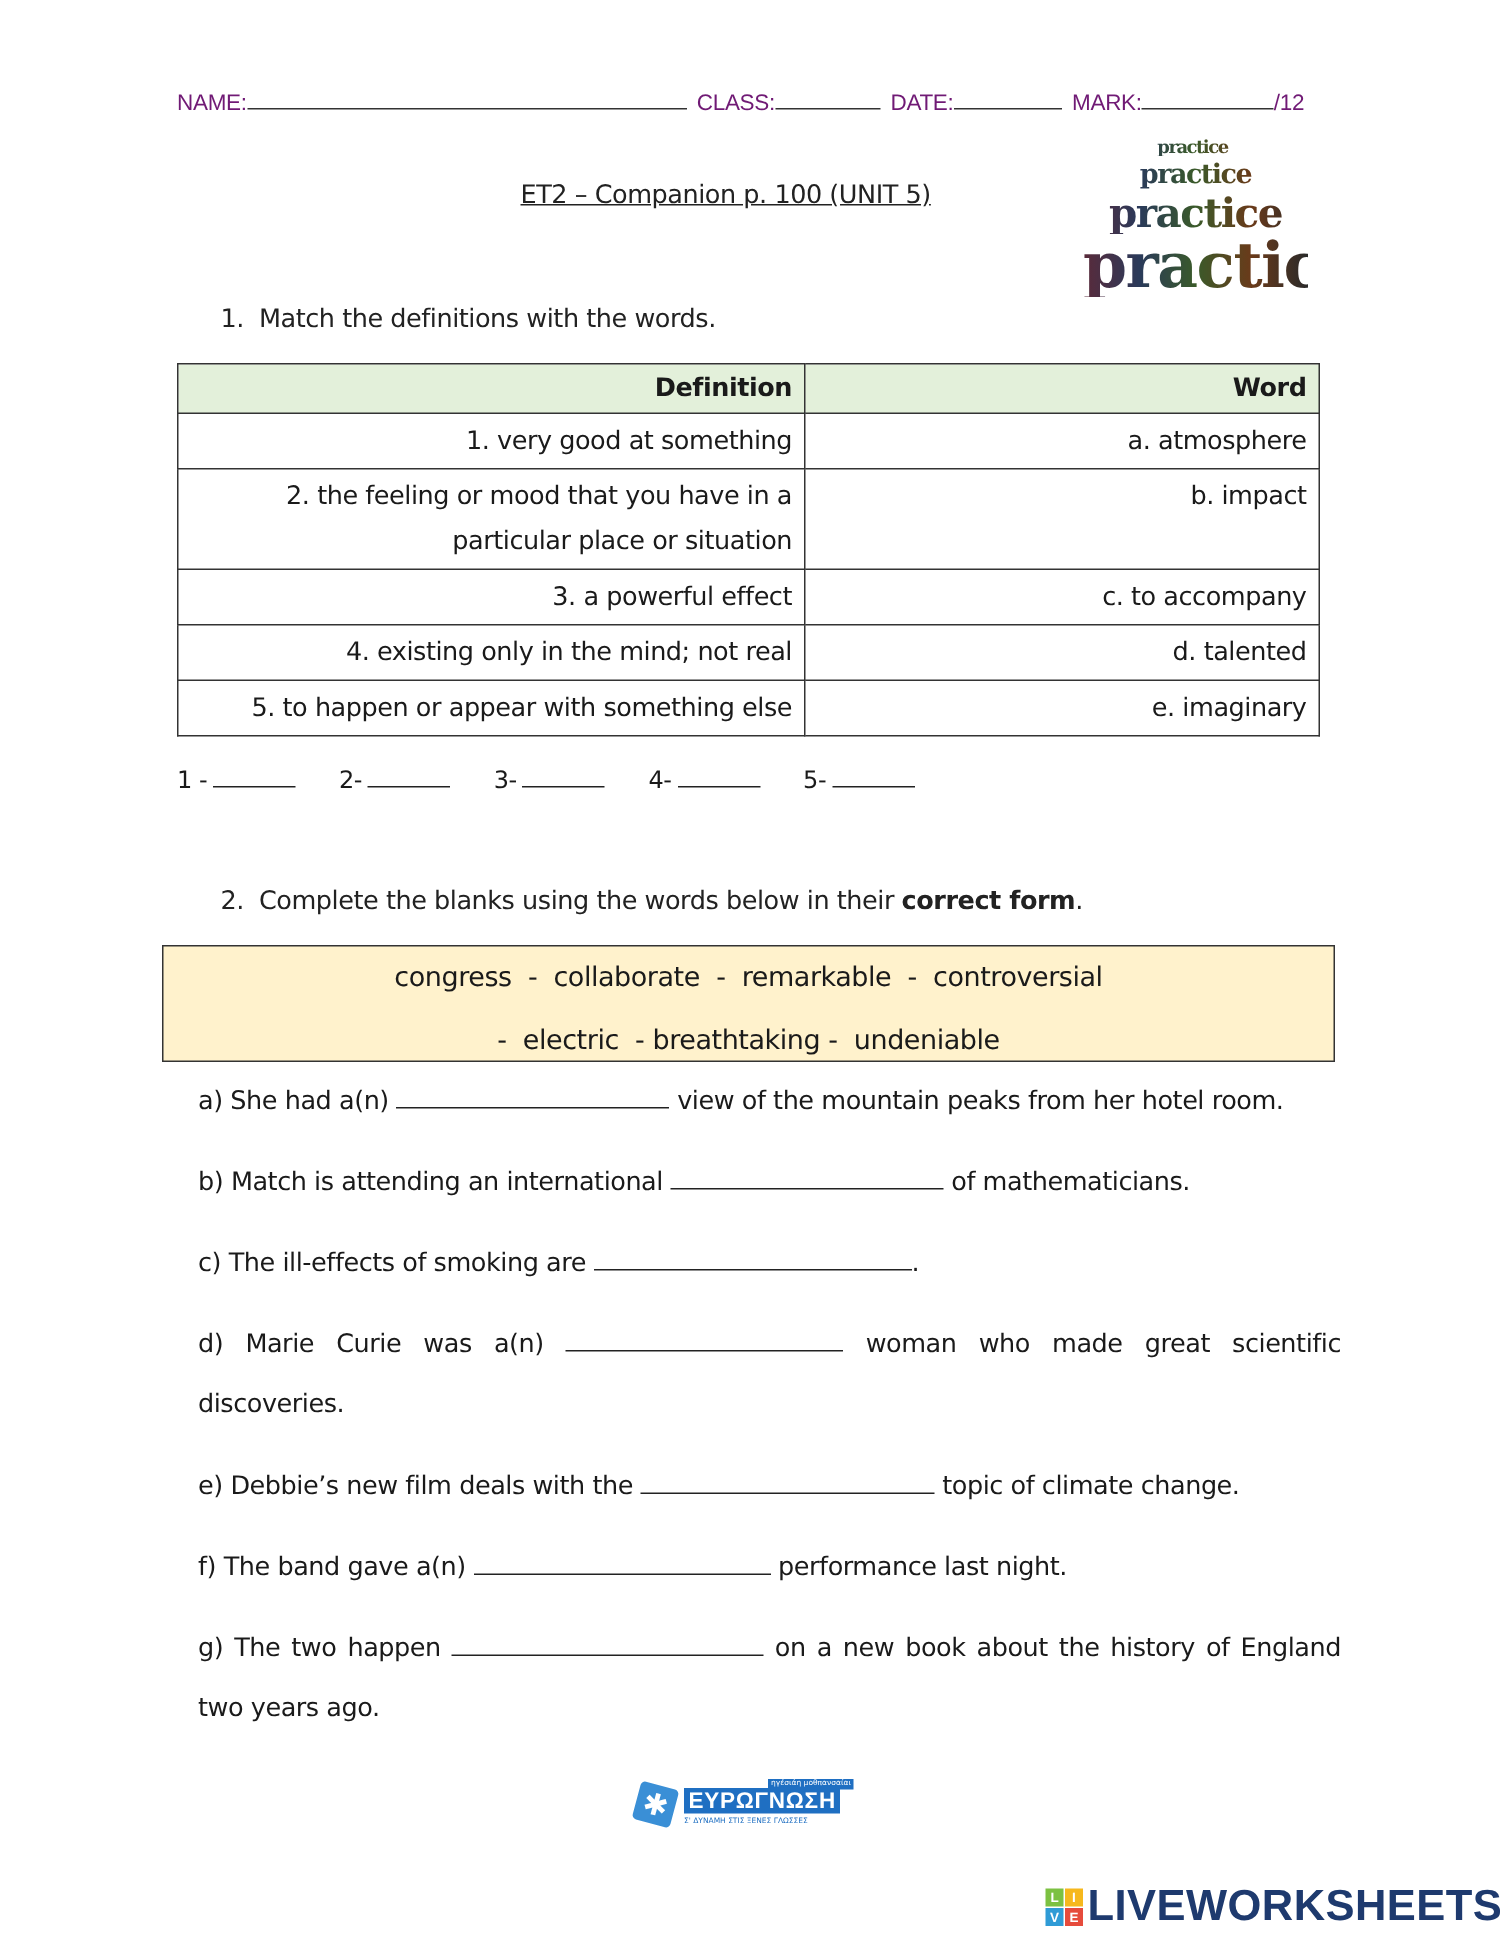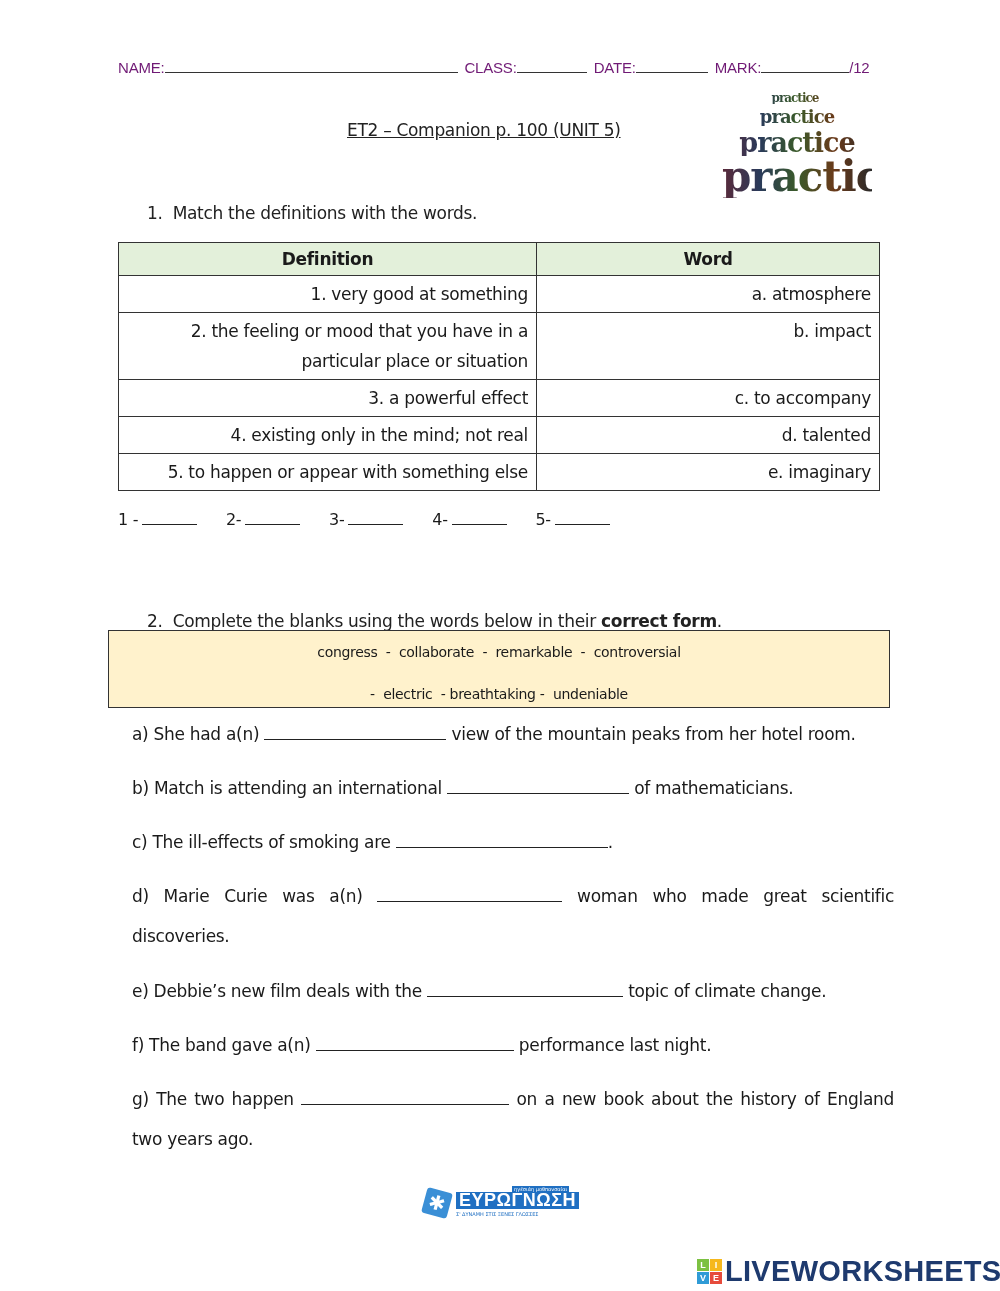--- a/index.html
+++ b/index.html
@@ -29,40 +29,40 @@
     .p2 { font-size: 18px; margin-top: 4px; }
     .p3 { font-size: 27px; margin-top: 3px; }
     .p4 { font-size: 42px; margin-top: 0px; }
     .q-heading { font-size: 17px; color: #222; letter-spacing: -0.3px; white-space: nowrap; }
     .q-heading .num { margin-right: 10px; }
     .q-heading b { font-weight: bold; }
     table.match {
       left: 118px; top: 242px; width: 762px; border-collapse: collapse; font-size: 17px; letter-spacing: -0.3px;
     }
     table.match th, table.match td { border: 1px solid #333; padding: 3px 8px; text-align: right; vertical-align: top; line-height: 30px; }
-    table.match th { background: #e3f0da; text-align: center; font-weight: bold; font-size: 17px; line-height: 26px; }
+    table.match th { background: #e3f0da; font-weight: bold; font-size: 17px; line-height: 26px; }
     table.match td.def { width: 401px; }
     .answers { left: 118px; top: 510px; font-size: 16px; white-space: nowrap; letter-spacing: -0.3px; }
     .answers .ans { display: inline-block; margin-right: 24px; }
     .answers .line { display: inline-block; width: 55px; border-bottom: 1.5px solid #222; height: 14px; margin-left: 4px; }
     .wordbox {
       left: 108px; top: 630px; width: 780px; height: 76px; background: #fff2cc; border: 1px solid #333;
-      text-align: center; font-size: 14px; letter-spacing: -0.3px; line-height: 42px;
+      text-align: center; font-size: 18px; letter-spacing: -0.3px; line-height: 42px;
     }
     .sentence { left: 132px; width: 762px; font-size: 17px; letter-spacing: -0.3px; line-height: 40px; }
     .sentence.just { text-align: justify; text-align-last: left; }
     .blank-line { display: inline-block; border-bottom: 1.5px solid #222; height: 16px; vertical-align: baseline; }
     .euro-logo { left: 424px; top: 1186px; width: 150px; height: 36px; }
     .euro-mark {
       position: absolute; left: 0; top: 4px; width: 26px; height: 26px; background: #3a8fd6; transform: rotate(15deg);
       border-radius: 3px; color: #fff; font-size: 20px; line-height: 26px; text-align: center; font-weight: bold;
     }
     .euro-name {
       position: absolute; left: 32px; top: 6px; background: #1f6fc2; color: #fff; font-family: "Liberation Sans", sans-serif;
-      font-weight: bold; font-size: 18px; padding: 0 3px; line-height: 17px; letter-spacing: 0.5px; text-align: right;
+      font-weight: bold; font-size: 15px; padding: 0 3px; line-height: 17px; letter-spacing: 0.5px; text-align: right;
     }
     .euro-top { position: absolute; left: 88px; top: 0px; background: #1f6fc2; color: #fff; font-size: 5px; padding: 0 2px; line-height: 7px; }
     .euro-sub { position: absolute; left: 32px; top: 25px; font-size: 5px; color: #1f6fc2; white-space: nowrap; }
     .lw-logo { left: 697px; top: 1255px; height: 30px; white-space: nowrap; }
     .lw-tiles { display: inline-grid; grid-template-columns: 12px 12px; grid-template-rows: 12px 12px; gap: 1px; vertical-align: middle; margin-right: 3px; }
     .lw-tiles span { font-size: 9px; font-weight: bold; color: #fff; text-align: center; line-height: 12px; font-family: "Liberation Sans", sans-serif; }
     .lw-text { font-family: "Liberation Sans", sans-serif; font-weight: bold; font-size: 29px; color: #1e3a6e; vertical-align: middle; letter-spacing: 0.3px; }
   </style>
 </head>
 <body>
@@ -119,21 +119,21 @@
 </table>
 
 <div class="abs answers">
   <span class="ans"><span>1 -</span><span class="line"></span></span>
   <span class="ans"><span>2-</span><span class="line"></span></span>
   <span class="ans"><span>3-</span><span class="line"></span></span>
   <span class="ans"><span>4-</span><span class="line"></span></span>
   <span class="ans"><span>5-</span><span class="line"></span></span>
 </div>
 
-<div class="abs q-heading" style="left:147px; top:591px;margin-top:20px;">
+<div class="abs q-heading" style="left:147px; top:591px;">
   <span class="num">2.</span><span>Complete the blanks using the words below in their </span><b>correct form</b><span>.</span>
 </div>
 
 <div class="abs wordbox">
   <div style="white-space:pre;">congress  -  collaborate  -  remarkable  -  controversial</div>
   <div style="white-space:pre;">-  electric  - breathtaking -  undeniable</div>
 </div>
 
 <div class="abs sentence" style="top:714px;">
   <span>a) She had a(n) </span><span class="blank-line" style="width:182px"></span><span> view of the mountain peaks from her hotel room.</span>

